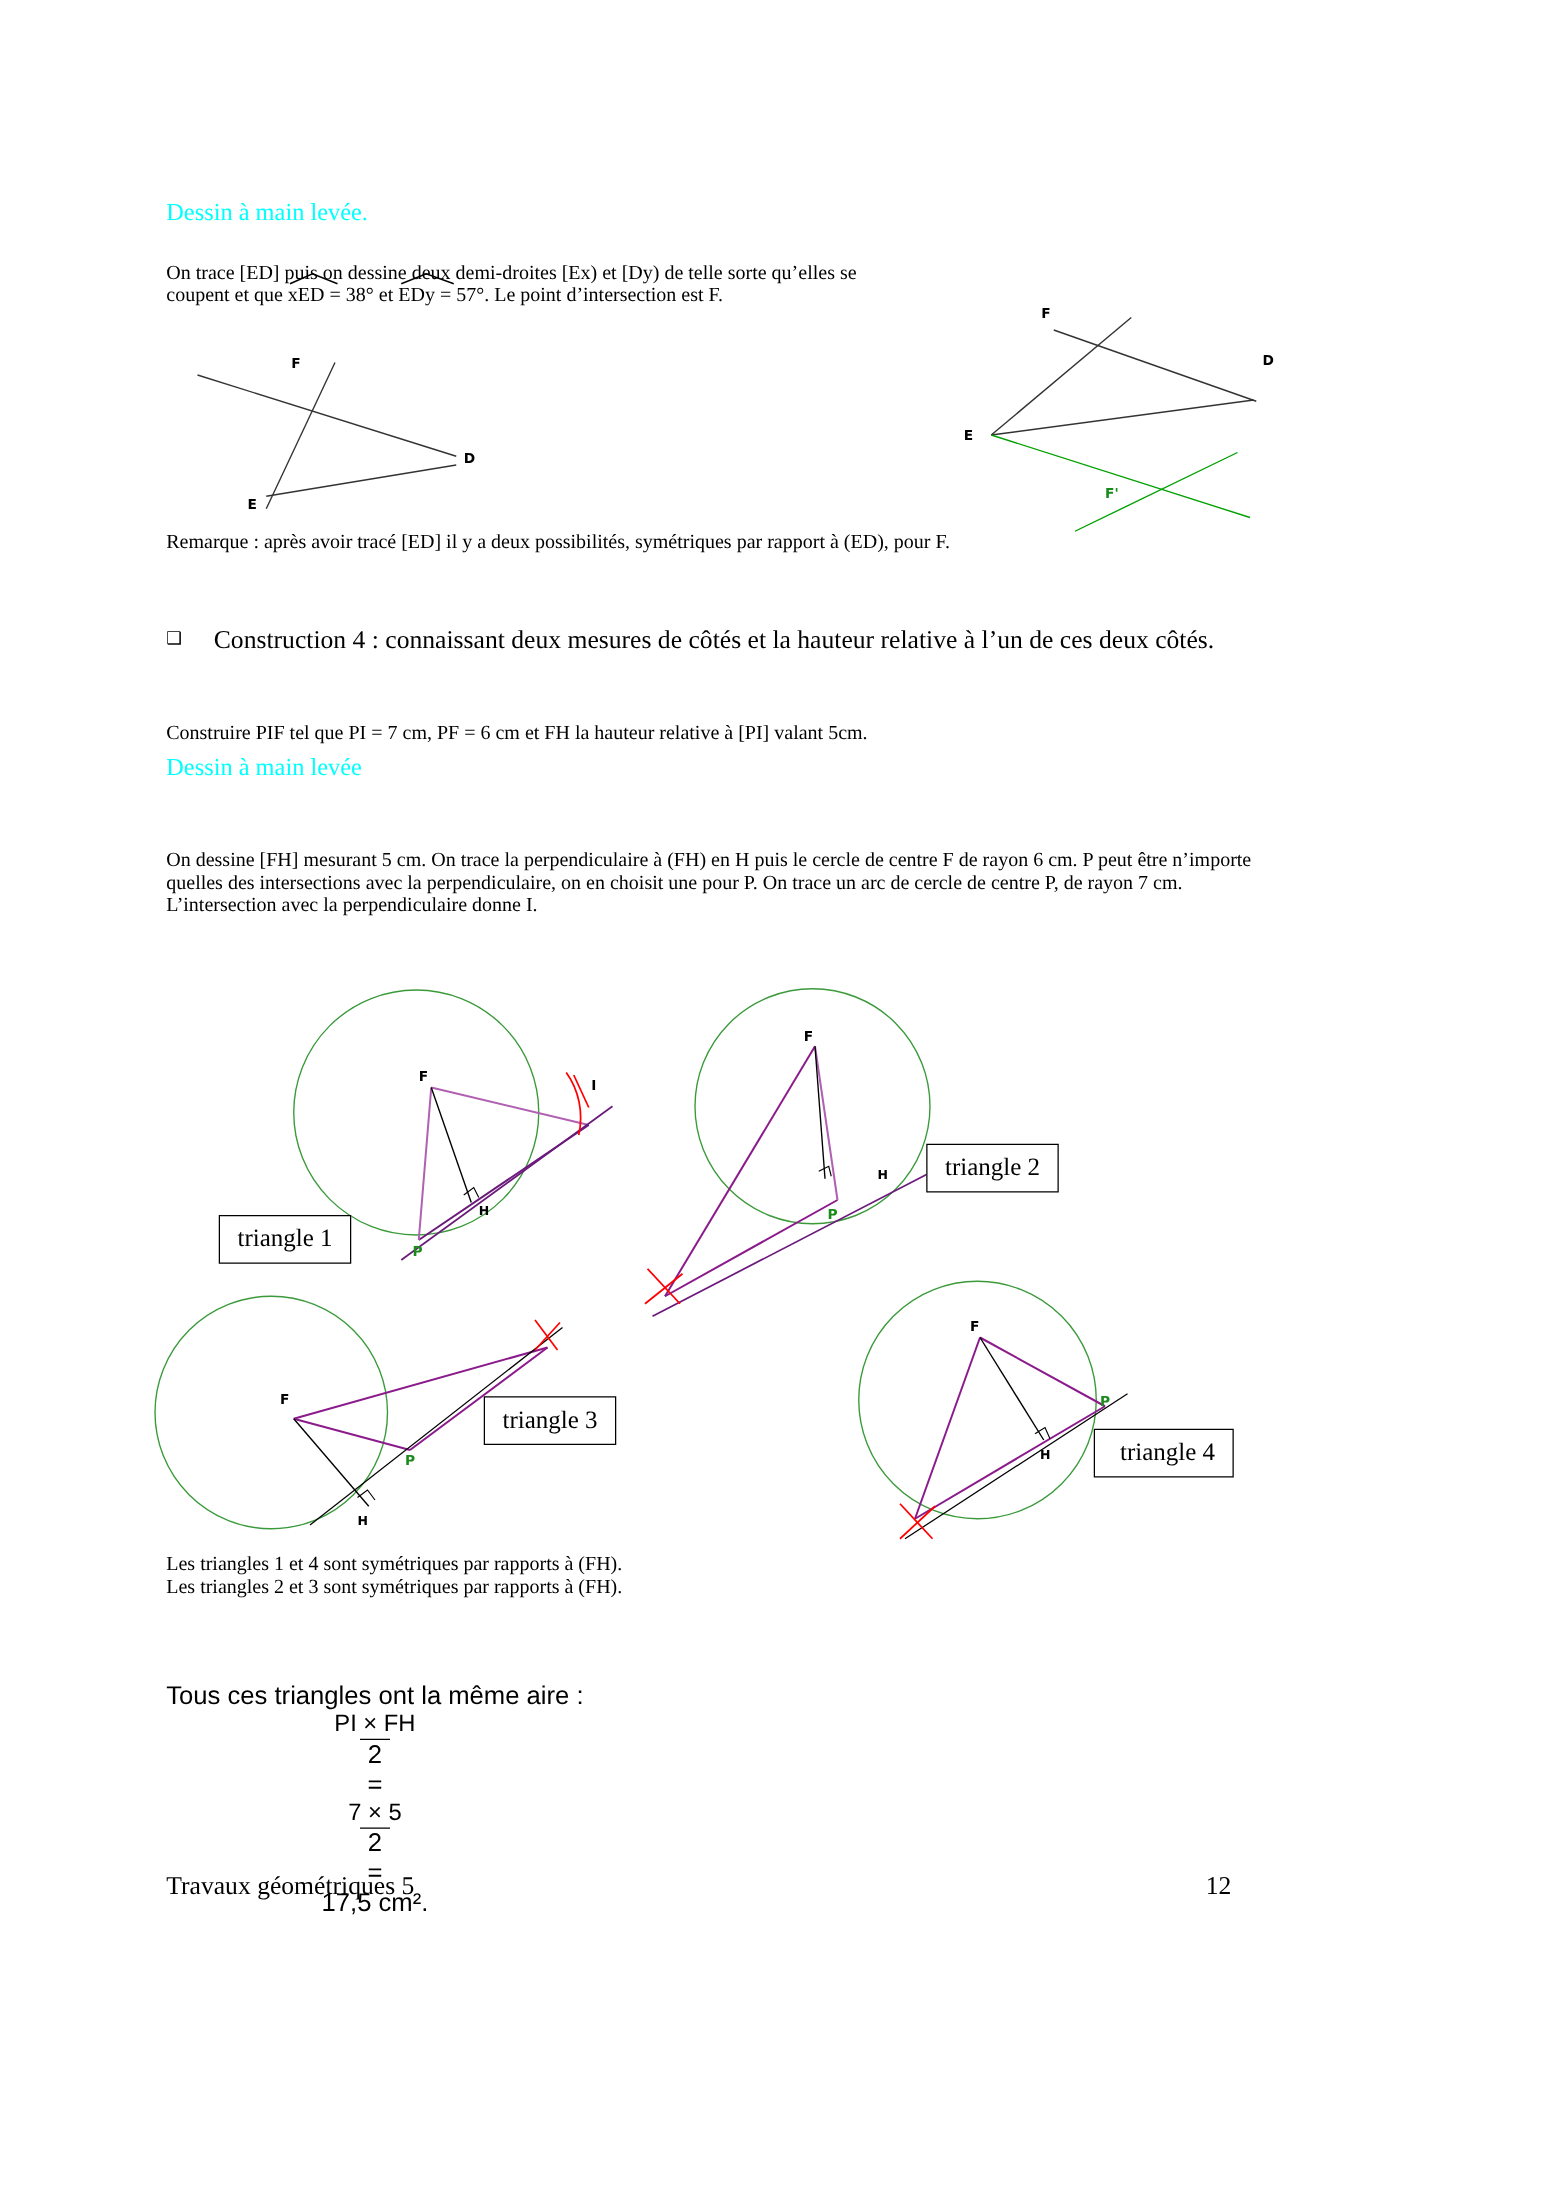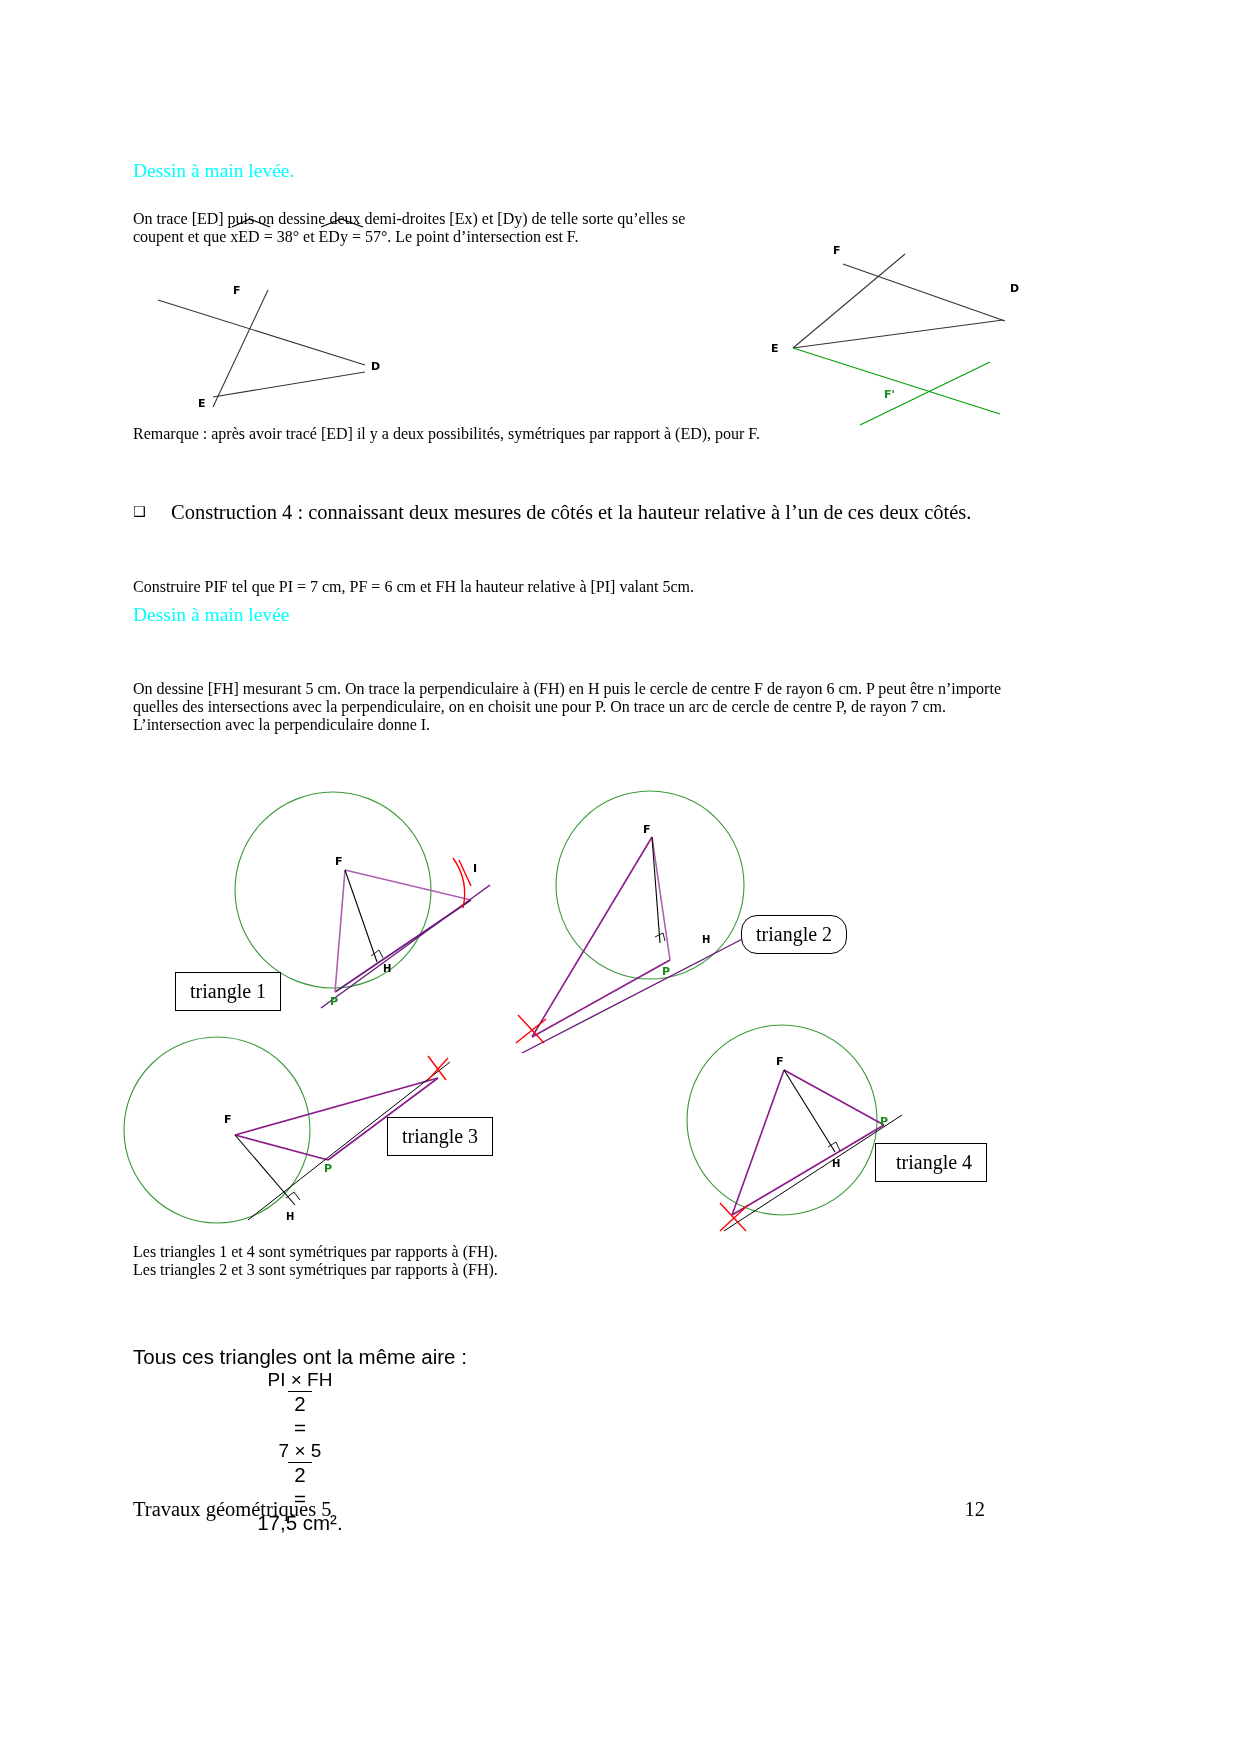--- a/index.html
+++ b/index.html
@@ -167,21 +167,21 @@
     <path d="M12,278 L244,158" stroke="#6B1A7B" stroke-width="1.4" fill="none"></path>
     <path d="M145,162 L153,158 L155,166" stroke="#000" stroke-width="0.9" fill="none"></path>
 
     <path d="M8,240 L34,268" stroke="#FF0000" stroke-width="1.4" fill="none"></path>
     <path d="M6,268 L36,244" stroke="#FF0000" stroke-width="1.4" fill="none"></path>
     <text class="lbl" x="133" y="58">F</text>
     <text class="lbl-sm" x="192" y="168">H</text>
     <text class="lbl-g" x="152" y="200">P</text>
   </svg>
 
-  <div class="tri-box" style="left:741px; top:915px;border-radius:16px;">
+  <div class="tri-box" style="left:741px; top:915px;">
     <span>triangle 2</span>
   </div>
 
   <svg class="abs" style="left:120px; top:1020px;" width="350" height="220" viewBox="0 0 350 220">
     <circle cx="97" cy="110" r="93" stroke="#3a9a3a" stroke-width="1.1" fill="none"></circle>
 
     <path d="M115,115 L318,58" stroke="#8B1A8B" stroke-width="1.6" fill="none"></path>
     <path d="M318,58 L208,140" stroke="#8B1A8B" stroke-width="1.6" fill="none"></path>
     <path d="M208,140 L115,115" stroke="#8B1A8B" stroke-width="1.6" fill="none"></path>
 

